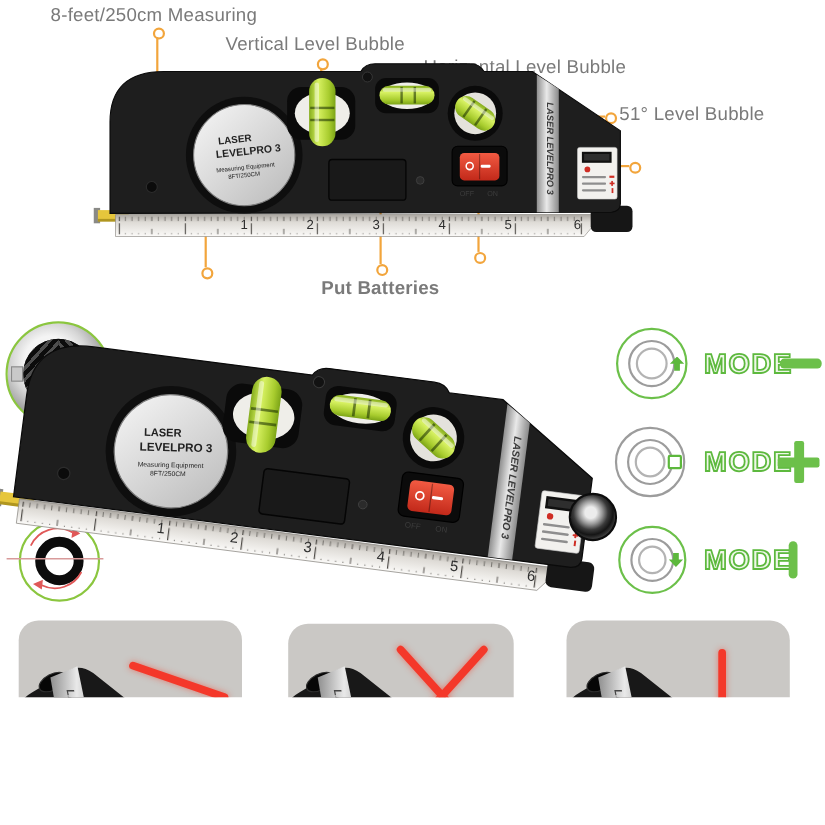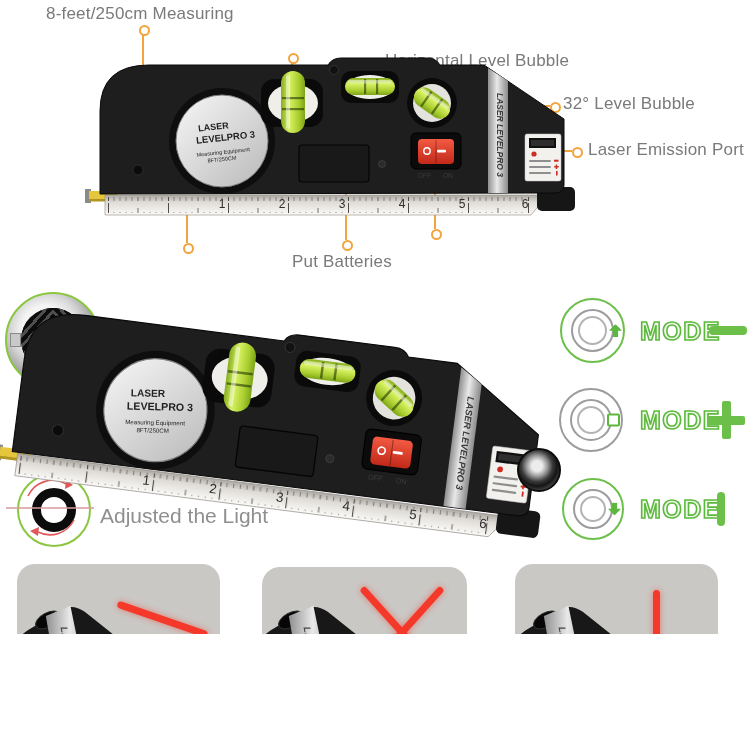--- a/index.html
+++ b/index.html
@@ -225,24 +225,24 @@
         <g>
           <polygon points="42,152 113,134 120,160 42,160" fill="#ece9e5" stroke="#b5b2ad" stroke-width="0.7"></polygon>
           <line x1="48" y1="152.5" x2="112" y2="136.5" stroke="#6e6b67" stroke-width="5" stroke-dasharray="1.1 5.3"></line>
           <text x="60" y="157" transform="rotate(-13 60 157)" font-size="9.5" fill="#3a3a3a">6</text>
         </g>
       </symbol>
     </defs>
   </svg>
 
   <div class="callout-label" style="left:46px;top:4px;">8-feet/250cm Measuring</div>
+  <div class="callout-label" style="left:205px;top:30px;">Vertical Level Bubble</div>
   <div class="callout-label" style="left:385px;top:51px;">Horizontal Level Bubble</div>
-  <div class="callout-label" style="left:563px;top:94px;">32° Level Bubble</div>
-  <div class="callout-label" style="left:588px;top:140px;">Laser Emission Port</div>
-  <div class="callout-label" style="left:292px;top:252px;">Put Batteries</div>
+  <div class="callout-label" style="left:563px;top:94px;">51° Level Bubble</div>
+  <div class="callout-label" style="left:292px;top:252px;font-weight:bold;">Put Batteries</div>
 
   <div class="cdot" style="left:139px;top:25px;"></div>
   <div class="cdot" style="left:288px;top:53px;"></div>
   <div class="cdot" style="left:373px;top:59px;"></div>
   <div class="cdot" style="left:550px;top:102px;"></div>
   <div class="cdot" style="left:572px;top:147px;"></div>
   <div class="cdot" style="left:431px;top:229px;"></div>
   <div class="cdot" style="left:183px;top:243px;"></div>
   <div class="cdot" style="left:342px;top:240px;"></div>
 
@@ -268,21 +268,20 @@
   <div class="rotate-icon" style="left:17px;top:473px;">
     <div class="donut"></div>
     <svg width="70" height="70" style="position:absolute;left:-3px;top:-3px;overflow:visible">
       <path d="M12,24 A27,27 0 0 1 50,12" fill="none" stroke="#e05858" stroke-width="1.6"></path>
       <polygon points="50,8 57,13 49,17" fill="#e05858"></polygon>
       <path d="M58,48 A27,27 0 0 1 22,60" fill="none" stroke="#e05858" stroke-width="1.6"></path>
       <polygon points="22,64 14,59 23,55" fill="#e05858"></polygon>
       <line x1="-10" y1="36" x2="78" y2="36" stroke="#d89a9a" stroke-width="1.4"></line>
     </svg>
   </div>
-  <div class="caption" style="left:100px;top:504px;">Adjusted the Light</div>
 
   <svg class="abs" style="left:2px;top:316px;transform:rotate(7.35deg);transform-origin:153px 94px;--tape-opacity:0;" width="551" height="185" viewBox="0 0 492 165">
     <use href="#levelTool"></use>
   </svg>
   <div class="abs" style="left:517px;top:448px;width:40px;height:40px;border-radius:50%;border:2px solid #0c0c0c;
        background:radial-gradient(circle at 45% 40%, #ececec 0 16%, #9a9a9a 32%, #3a3a3a 48%, #151515 62%, #4a4a4a 78%, #0a0a0a 100%);"></div>
 
   <div class="mode-icon gbor" style="left:560px;top:298px;width:61px;height:61px;">
     <div class="ring"></div>
     <div class="inner"></div>

